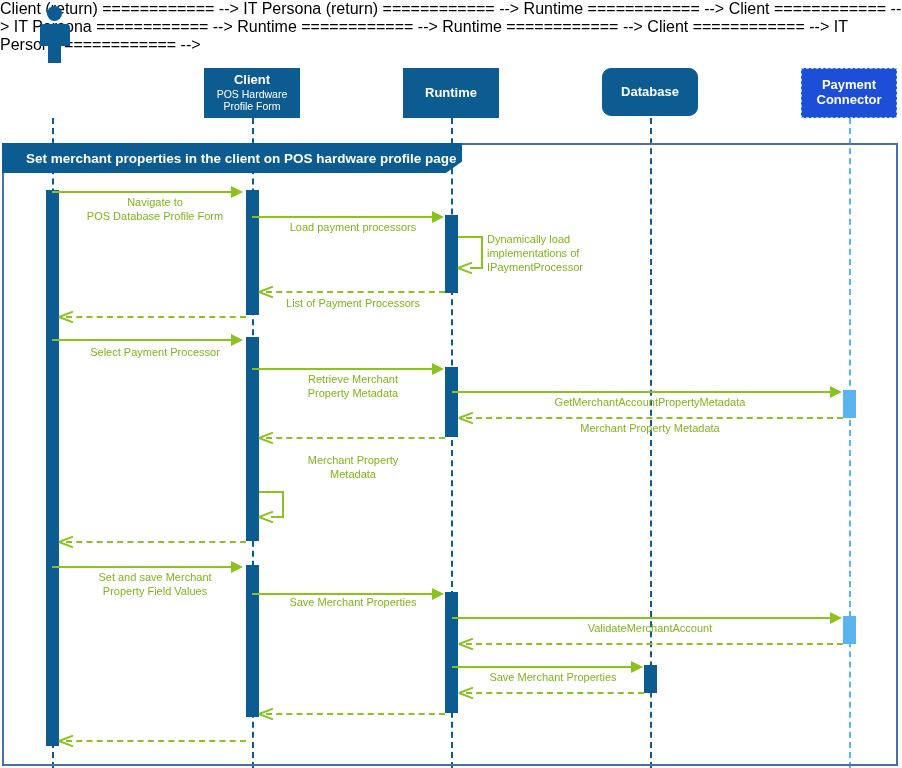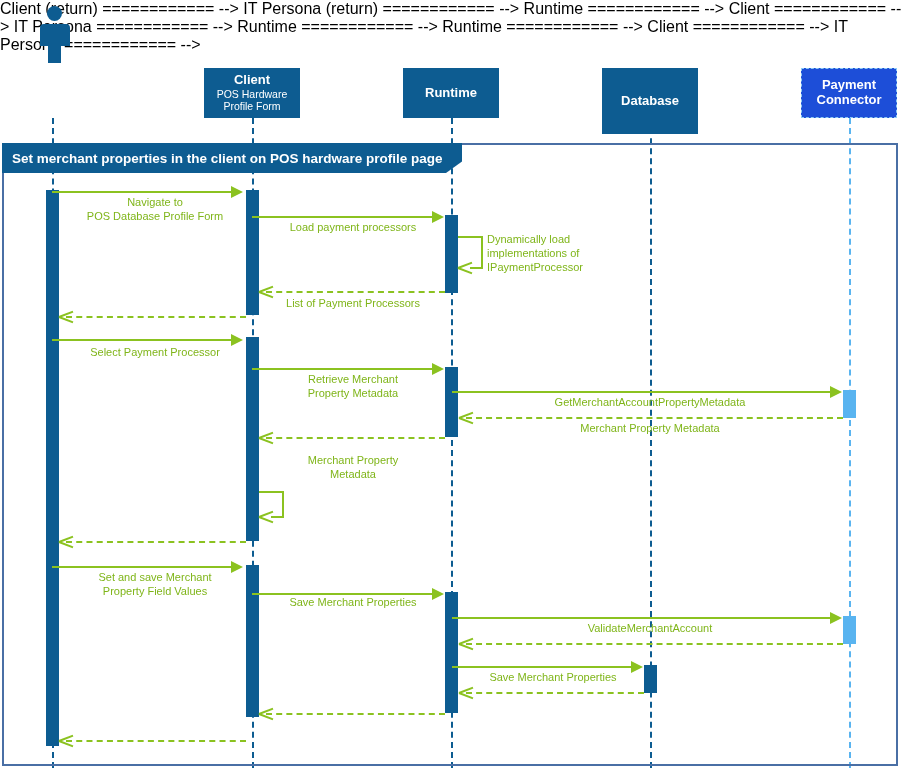--- a/index.html
+++ b/index.html
@@ -86,21 +86,21 @@
   }
   .frame-label {
     position: absolute;
     box-sizing: border-box;
     background: #0D5C91;
     color: #ffffff;
     font-size: 13.5px;
     font-weight: bold;
     display: flex;
     align-items: center;
-    padding-left: 10px;
+    padding-left: 24px;
     clip-path: polygon(0 0, 100% 0, 100% 62%, calc(100% - 16px) 100%, 0 100%);
   }
 
   
   .msg-line {
     position: absolute;
     height: 0;
     border-top: 2px solid #8BC220;
   }
   .msg-line.dashed { border-top: 2px dashed #8BC220; }
@@ -164,21 +164,21 @@
   <div class="participant solid" style="left:204px; top:68px; width:96px; height:50px;">
     <div class="p-title">Client</div>
     <div class="p-sub">POS Hardware
 Profile Form</div>
   </div>
 
   <div class="participant solid" style="left:403px; top:68px; width:96px; height:50px;">
     <div class="p-title">Runtime</div>
   </div>
 
-  <div class="participant solid" style="left:602px; top:68px; width:96px; height:66px;">
+  <div class="participant solid" style="left:602px; top:68px; width:96px; height:48px;border-radius:9px;">
     <div class="p-title">Database</div>
   </div>
 
   <div class="participant light" style="left:801px; top:68px; width:96px; height:50px;">
     <div class="p-title" style="line-height:1.15;">Payment Connector</div>
   </div>
 
   
   <div class="frame" style="left:2px; top:143px; width:896px; height:623px;"></div>
   <div class="frame-label" style="left:2px; top:143px; width:460px; height:30px;">Set merchant properties in the client on POS hardware profile page</div>

